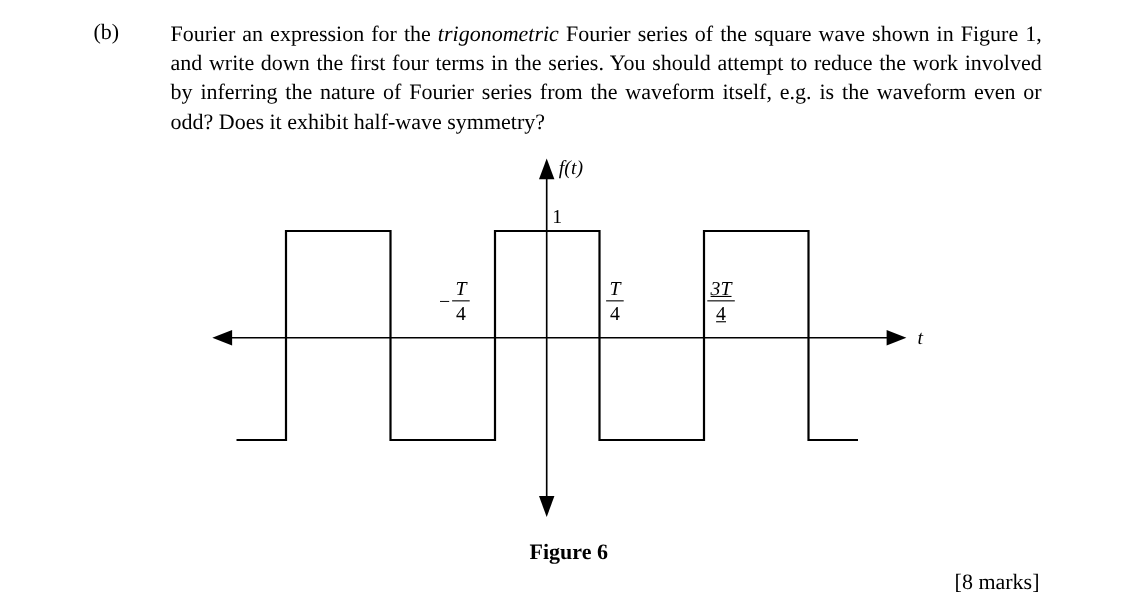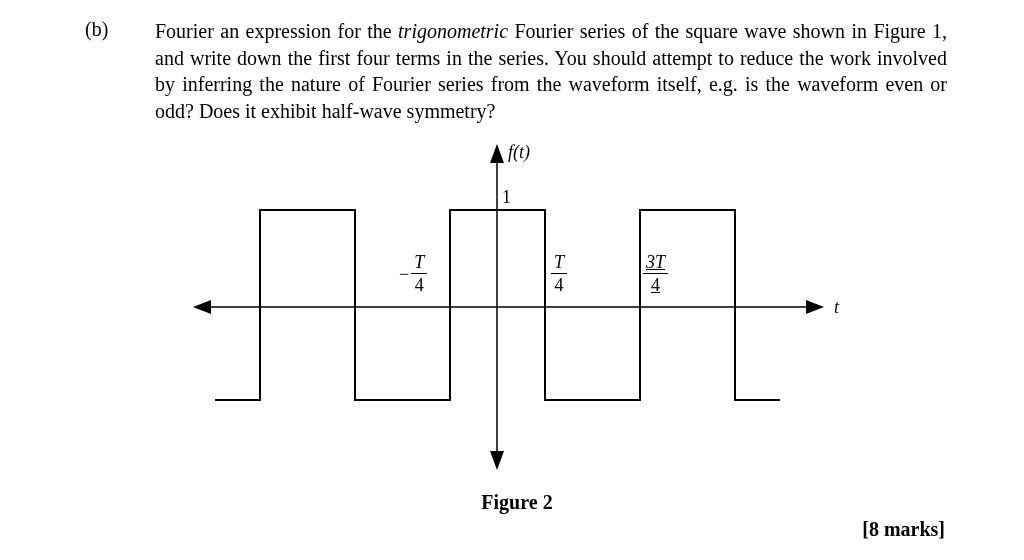--- a/index.html
+++ b/index.html
@@ -62,21 +62,21 @@
     left:417px; top:491px;
     width:200px;
     text-align:center;
     font-size:20px;
     font-weight:bold;
   }
   .marks {
     position:absolute;
     right:79px; top:518px;
     font-size:20px;
-    font-weight:bold;
+    font-weight:normal;
   }
 </style>
 </head>
 <body>
 
 <div class="page">
 
   <div class="part-label">(b)</div>
 
   <p class="question-text"><span>Fourier an expression for the </span><em>trigonometric</em><span> Fourier series of the square wave shown in Figure 1, and write down the first four terms in the series. You should attempt to reduce the work involved by inferring the nature of Fourier series from the waveform itself, e.g. is the waveform even or odd? Does it exhibit half-wave symmetry?</span></p>
@@ -113,17 +113,17 @@
     </span>
   </div>
 
   <div class="frac-label" style="left:643px; top:253px;text-decoration:underline;">
     <span class="frac">
       <span class="num">3T</span>
       <span class="den">4</span>
     </span>
   </div>
 
-  <div class="figure-caption">Figure 2</div>
+  <div class="figure-caption">Figure 6</div>
 
   <div class="marks">[8 marks]</div>
 
 </div>
 
 </body></html>

